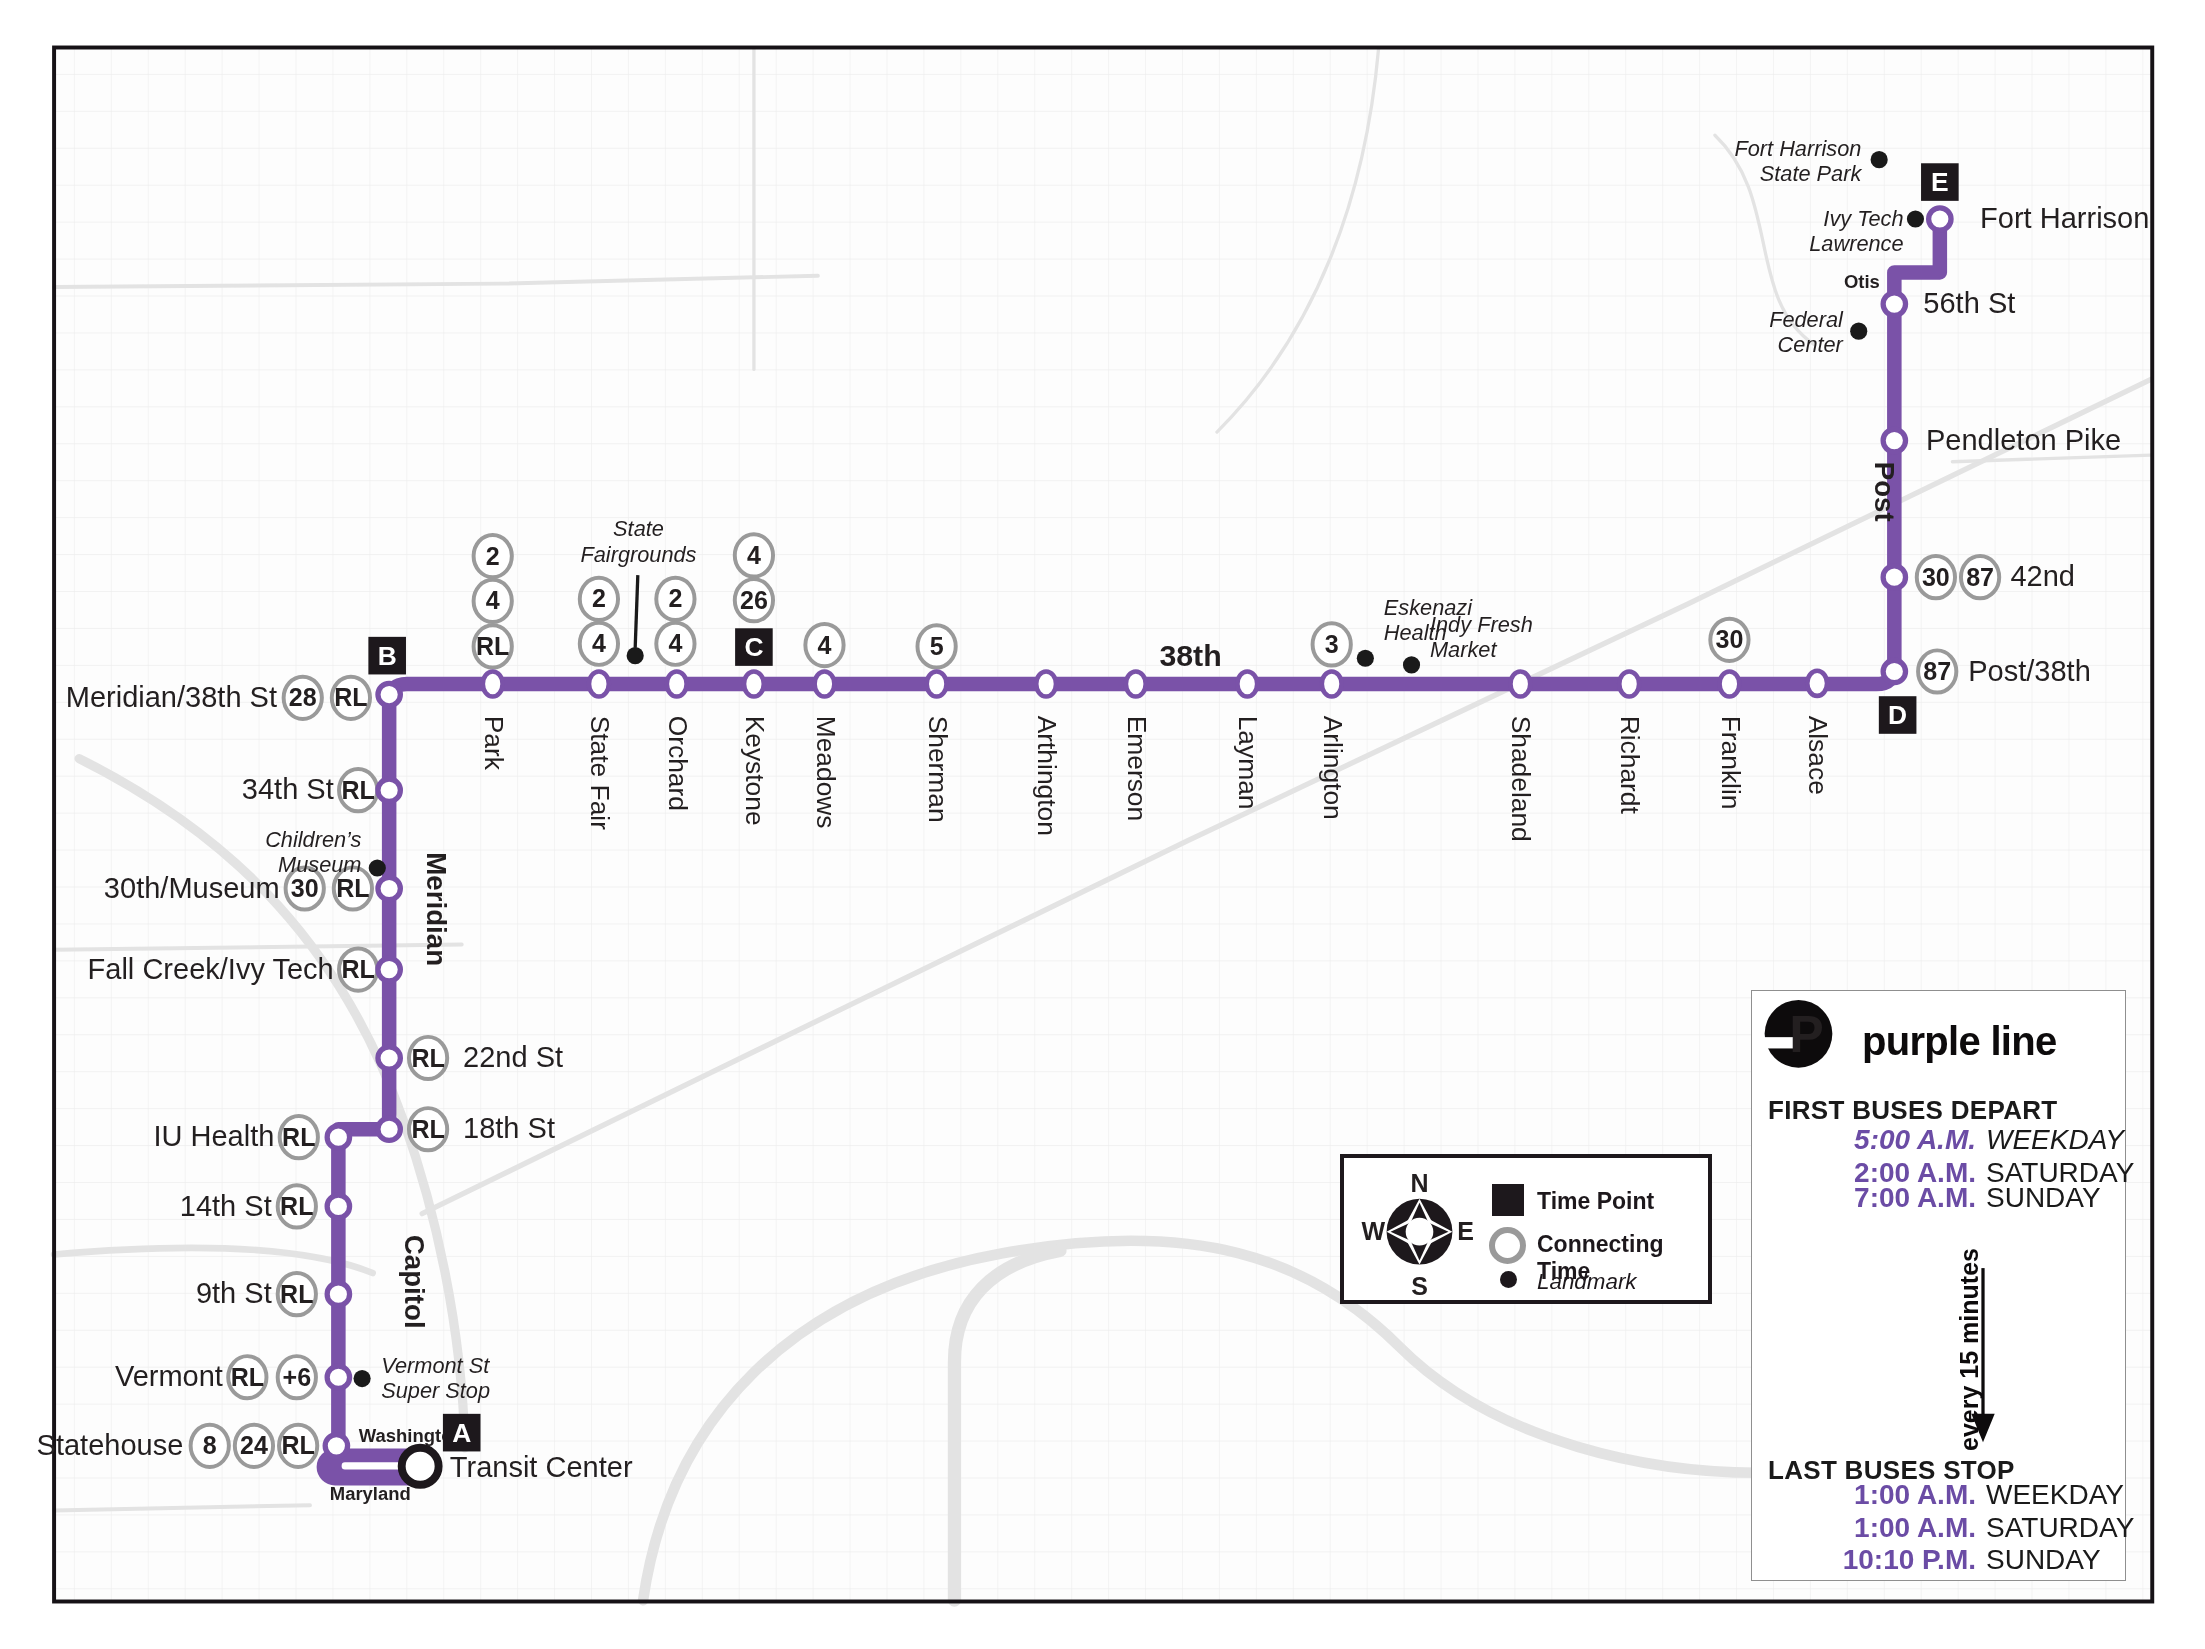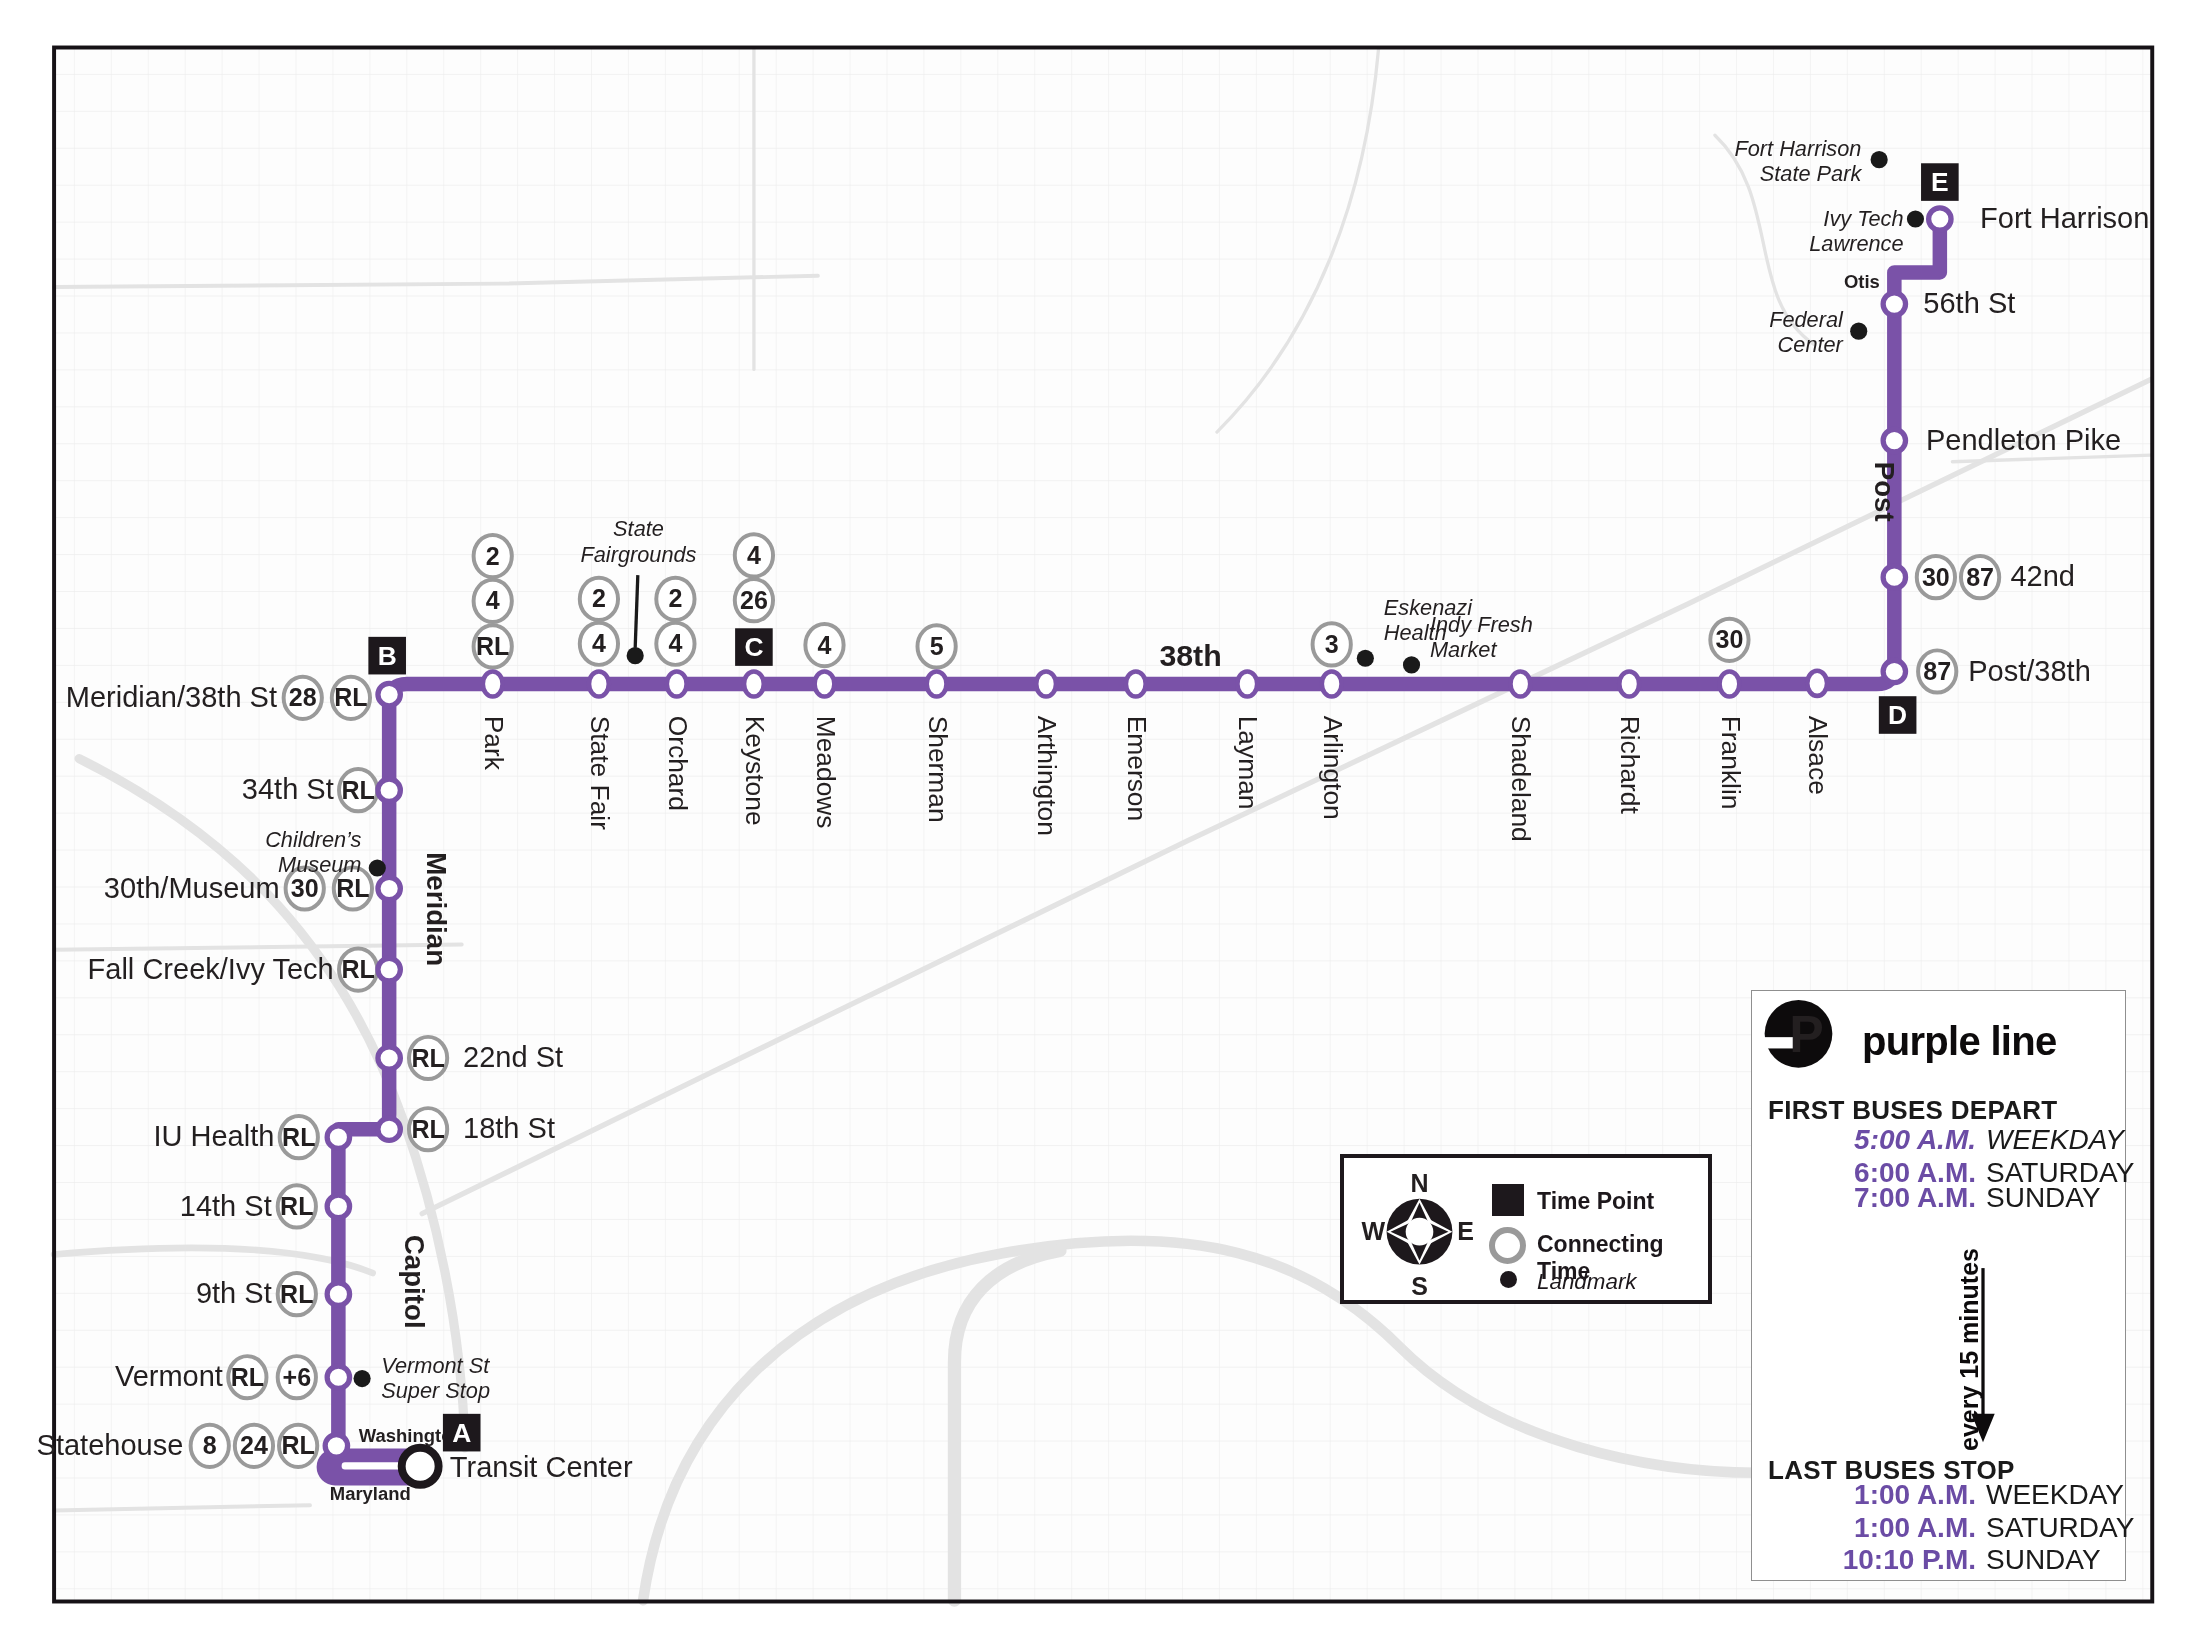--- a/index.html
+++ b/index.html
@@ -268,21 +268,21 @@
       <text x="44" y="84" style="font:700 78px 'Liberation Sans',sans-serif" fill="#ffffff">P</text>
     </svg>
     <div class="ib-title">purple line</div>
     <div class="ib-h" style="top:104px">FIRST BUSES DEPART</div>
     <div id="first-times">
         <div class="sched-row" style="top: 133px; font-style: italic;">
           <span class="time">5:00 A.M.</span>
           <span class="day">WEEKDAY</span>
         </div>
         <div class="sched-row" style="top: 166px;">
-          <span class="time">6:00 A.M.</span>
+          <span class="time">2:00 A.M.</span>
           <span class="day">SATURDAY</span>
         </div>
         <div class="sched-row" style="top: 191px;">
           <span class="time">7:00 A.M.</span>
           <span class="day">SUNDAY</span>
         </div>
       </div>
     <div class="freq">every 15 minutes</div>
     <svg class="ib-arrow" width="26" height="179" viewBox="0 0 40 272">
       <line x1="20" y1="0" x2="20" y2="228" stroke="#0d0b0c" stroke-width="5"></line>

